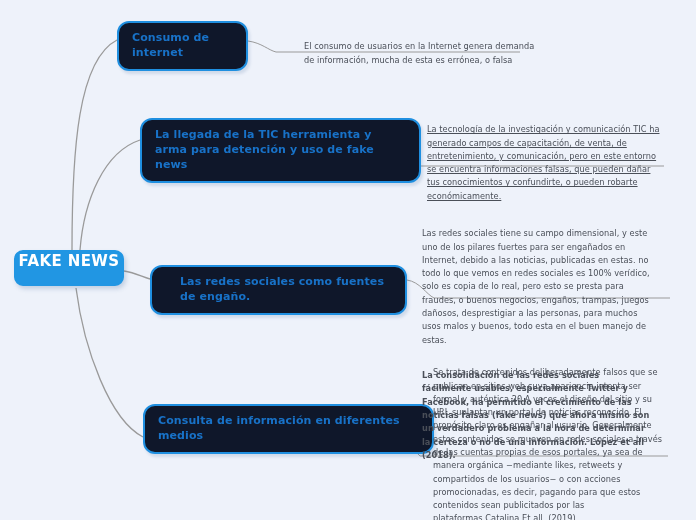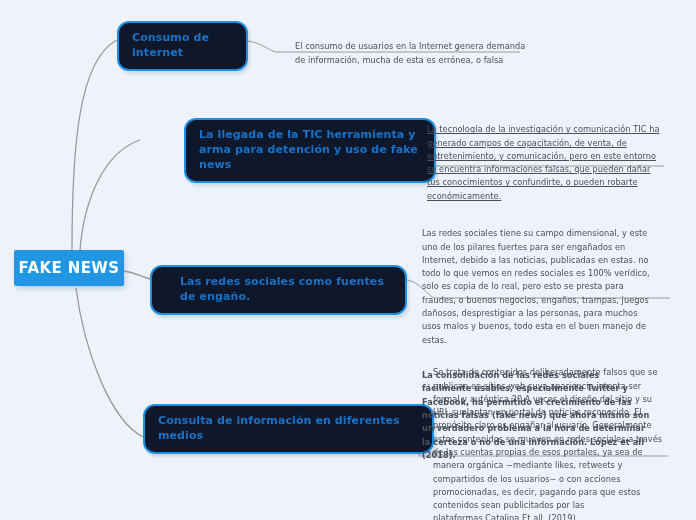--- a/index.html
+++ b/index.html
@@ -40,27 +40,26 @@
     line-height: 1.35;
     letter-spacing: 0.1px;
     padding: 8px 13px;
     box-shadow: 2px 3px 3px rgba(70, 110, 160, 0.18);
   }
   .root-node {
     position: absolute;
     box-sizing: border-box;
     background: #2196e3;
     border: 2px solid #2196e3;
-    border-radius: 2px;
+    border-radius: 9px;
     color: #ffffff;
     font-weight: bold;
     font-size: 15px;
     letter-spacing: 0.4px;
     display: flex;
-    align-items: center;
     justify-content: center;
     box-shadow: 2px 3px 4px rgba(70, 110, 160, 0.25);
   }
   .note {
     position: absolute;
     box-sizing: border-box;
     color: #4a4f58;
     font-size: 8.2px;
     line-height: 1.62;
     letter-spacing: 0.05px;
@@ -71,25 +70,25 @@
   }
   .note p + p {
     margin-top: 9px;
     font-weight: bold;
   }
 
   
   #root-fake-news { left: 14px;  top: 250px; width: 110px; height: 36px; }
 
   #node-1 { left: 117px; top: 21px;  width: 131px; }
-  #node-2 { left: 140px; top: 118px; width: 252px; margin-left: 44px; }
+  #node-2 { left: 140px; top: 118px; width: 281px; }
   #node-3 { left: 150px; top: 265px; width: 257px; padding-left: 28px; }
   #node-4 { left: 143px; top: 404px; width: 291px; }
 
-  #note-1 { left: 295px; top: 27px;  width: 232px; }
+  #note-1 { left: 304px; top: 27px;  width: 232px; }
   #note-2 { left: 427px; top: 110px; width: 237px; text-decoration: underline; }
   #note-3 { left: 422px; top: 214px; width: 229px; }
   #note-4 { left: 433px; top: 353px; width: 235px; }
 </style>
 </head>
 <body>
 
 <div id="canvas">
 
   <svg class="links" viewBox="0 0 696 520" width="696" height="520">

